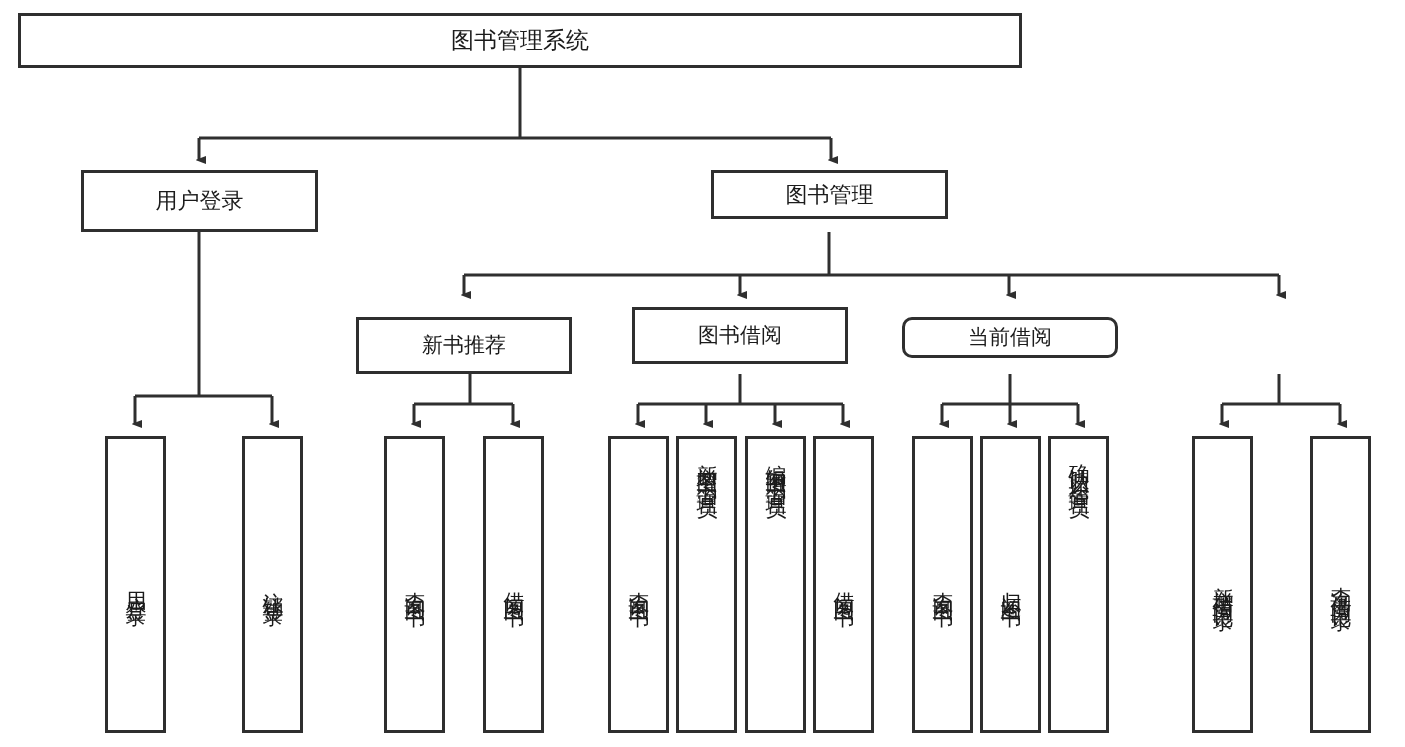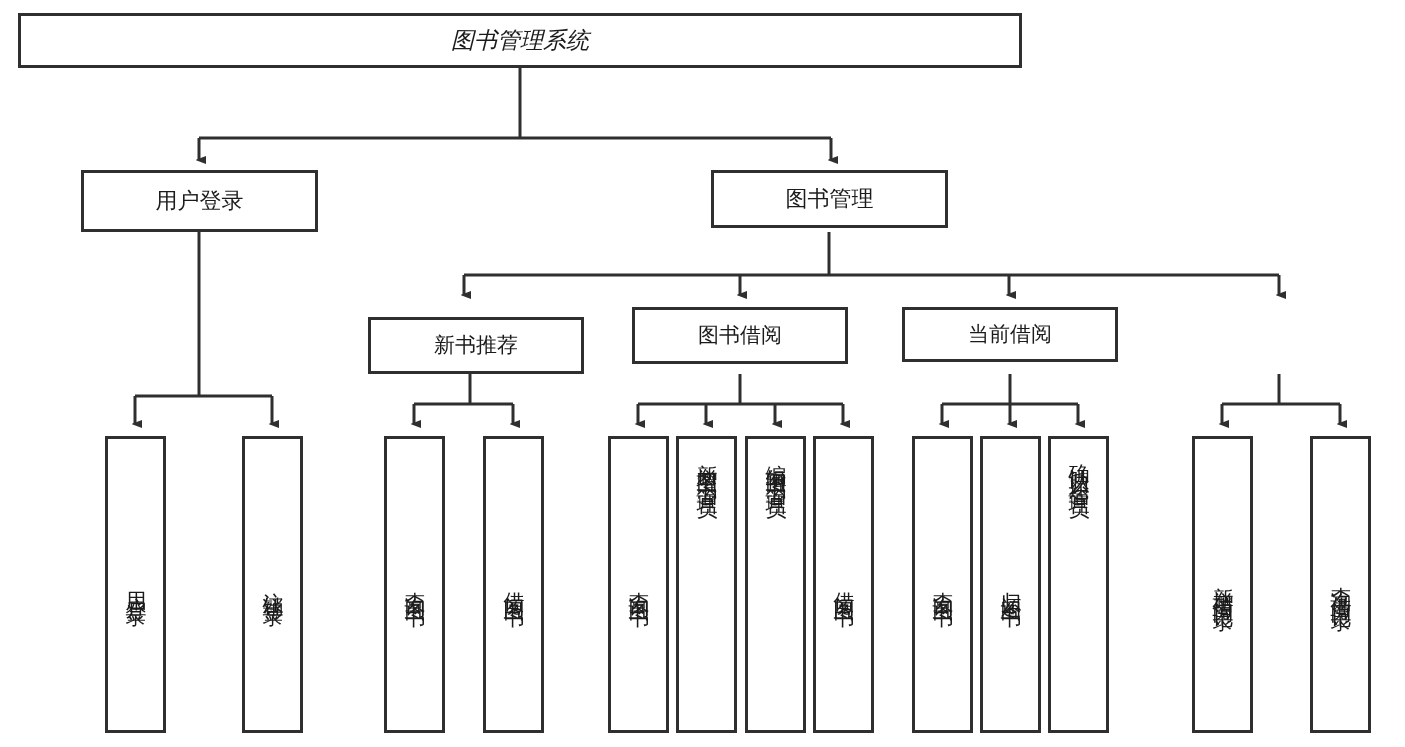--- a/index.html
+++ b/index.html
@@ -119,38 +119,38 @@
       <path d="M1010,404 L1010,424" marker-end="url(#arw)"></path>
       <path d="M1078,404 L1078,424" marker-end="url(#arw)"></path>
 
       <path d="M1279,374 L1279,404"></path>
       <path d="M1222,404 L1340,404"></path>
       <path d="M1222,404 L1222,424" marker-end="url(#arw)"></path>
       <path d="M1340,404 L1340,424" marker-end="url(#arw)"></path>
     </g>
   </svg>
 
-  <div class="node lvl-root" style="left:18px; top:13px; width:1004px; height:55px;font-style:italic;">
+  <div class="node lvl-root" style="left:18px; top:13px; width:1004px; height:55px;">
     <span class="lbl">图书管理系统</span>
   </div>
 
   <div class="node lvl-mid" style="left:81px; top:170px; width:237px; height:62px;">
     <span class="lbl">用户登录</span>
   </div>
-  <div class="node lvl-mid" style="left:711px; top:170px; width:237px; height:58px;">
+  <div class="node lvl-mid" style="left:711px; top:170px; width:237px; height:49px;">
     <span class="lbl">图书管理</span>
   </div>
 
-  <div class="node lvl-grp" style="left:368px; top:317px; width:216px; height:57px;">
+  <div class="node lvl-grp" style="left:356px; top:317px; width:216px; height:57px;">
     <span class="lbl">新书推荐</span>
   </div>
   <div class="node lvl-grp" style="left:632px; top:307px; width:216px; height:57px;">
     <span class="lbl">图书借阅</span>
   </div>
-  <div class="node lvl-grp" style="left:902px; top:307px; width:216px; height:55px;">
+  <div class="node lvl-grp" style="left:902px; top:317px; width:216px; height:41px;border-radius:10px;">
     <span class="lbl">当前借阅</span>
   </div>
 
   <div class="node leaf center" style="left:105px; top:436px; width:61px; height:297px;">
     <span class="lbl">用户登录</span>
   </div>
   <div class="node leaf center" style="left:242px; top:436px; width:61px; height:297px;">
     <span class="lbl">注销登录</span>
   </div>
 

